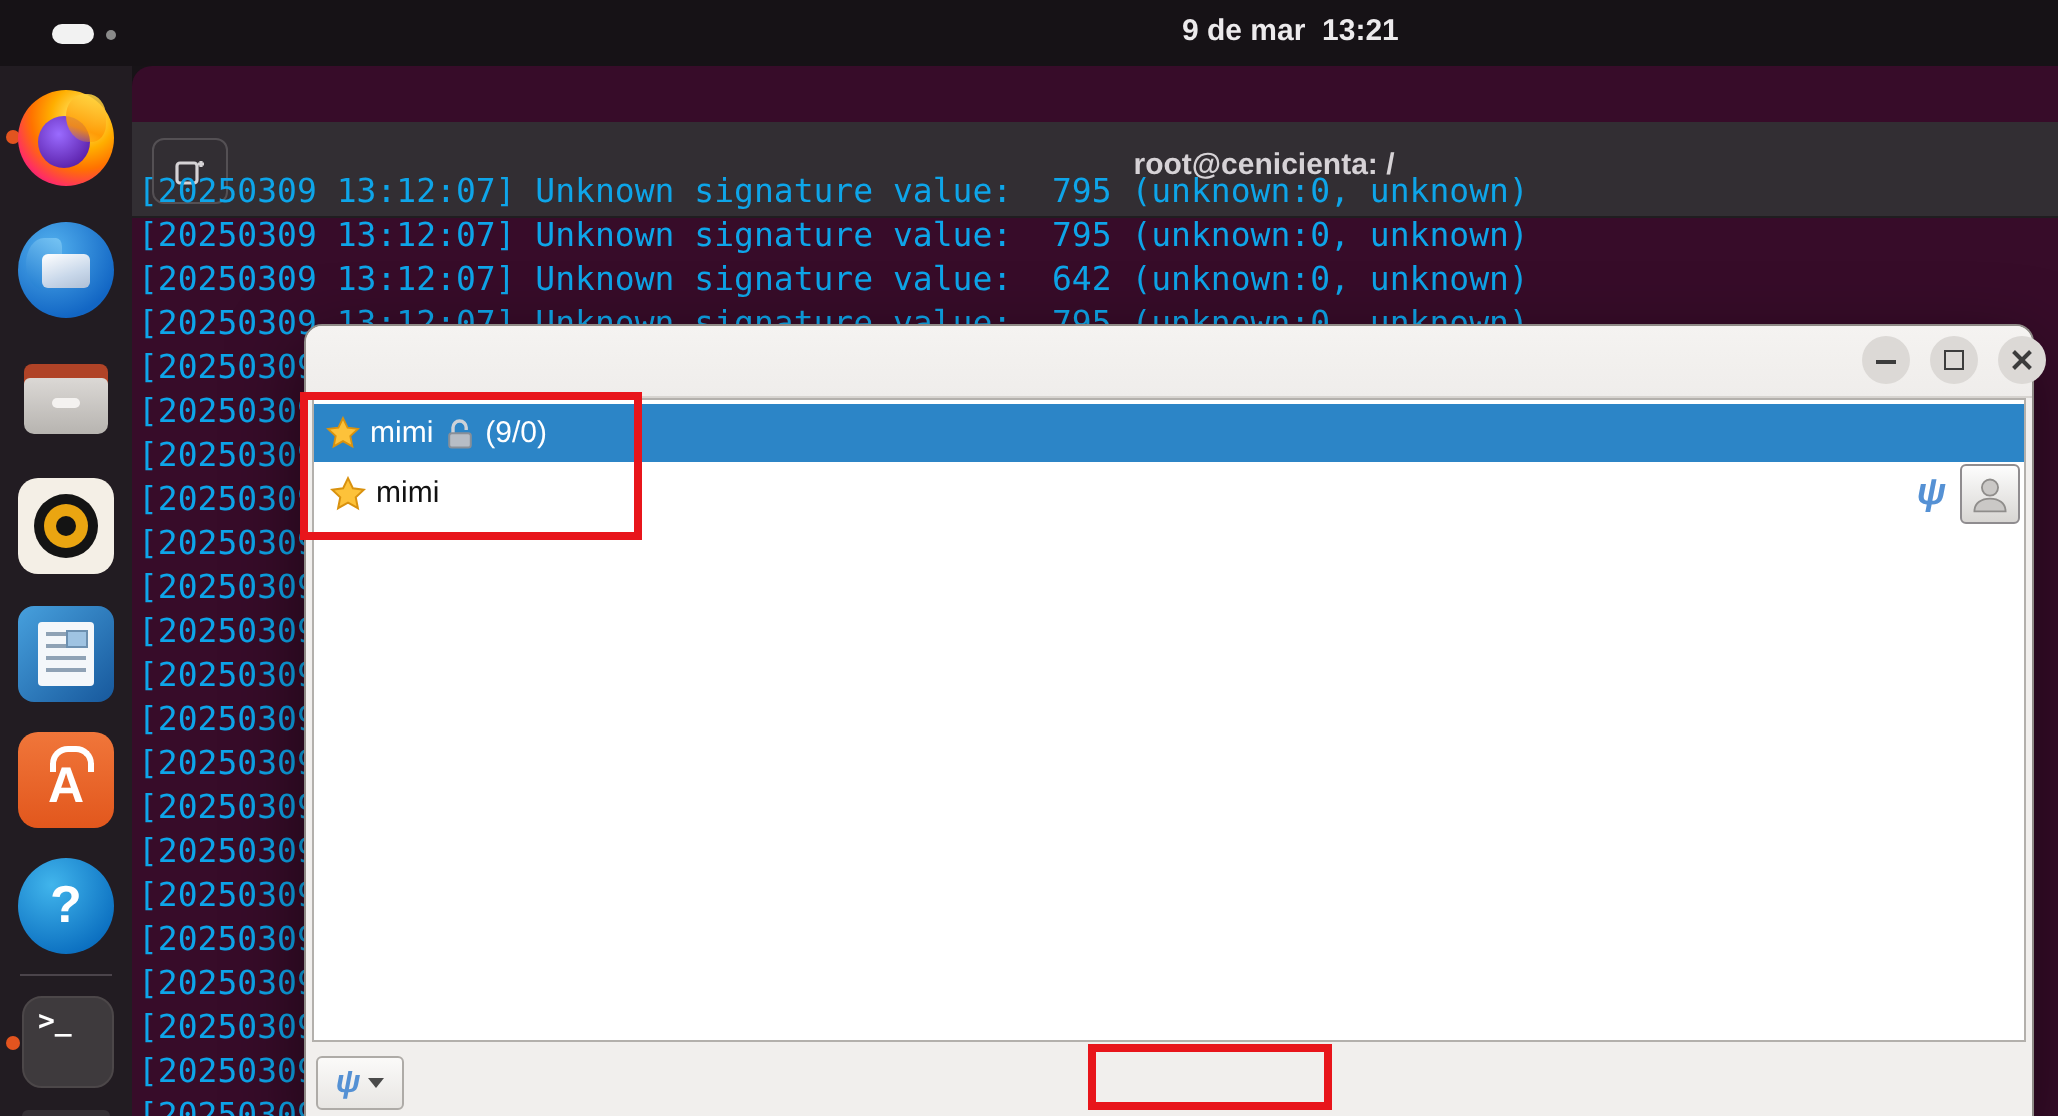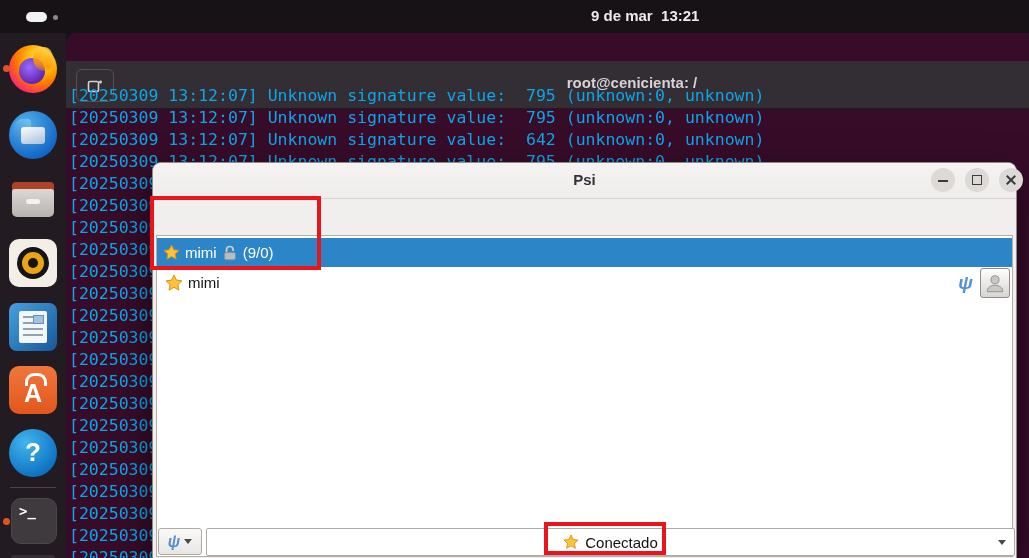--- a/index.html
+++ b/index.html
@@ -84,21 +84,21 @@
       border-radius:8px 8px 0 0;background:linear-gradient(#f5f3f1,#efedeb);}
   .p-title{position:absolute;left:0;top:8px;width:100%;text-align:center;font-size:15px;font-weight:700;color:#34303a;}
   .p-btn{position:absolute;top:5px;width:24px;height:24px;border-radius:50%;background:#dcd9d6;}
   .p-btn-min{left:778px;} .p-btn-max{left:812px;} .p-btn-close{left:846px;}
   .g-min{position:absolute;left:7px;top:12px;width:10px;height:2px;background:#3c3c3c;}
   .g-max{position:absolute;left:7px;top:7px;width:8px;height:8px;border:1.6px solid #3c3c3c;}
   .g-x1,.g-x2{position:absolute;left:6px;top:11px;width:12px;height:2px;background:#3c3c3c;}
   .g-x1{transform:rotate(45deg);} .g-x2{transform:rotate(-45deg);}
 
   .p-roster{position:absolute;left:3px;top:36px;width:857px;height:322px;background:#ffffff;
-      border:1px solid #b3b0ac;box-sizing:border-box;padding-top:2px;margin-top:36px;}
+      border:1px solid #b3b0ac;box-sizing:border-box;padding-top:2px;}
   .p-row{display:flex;align-items:center;height:29px;padding-left:6px;font-size:15px;color:#121212;position:relative;}
   .p-row-selected{background:#2c85c7;color:#ffffff;}
   .p-row .lbl{margin-left:5px;}
   .p-row .cnt{margin-left:6px;}
   .p-row-contact{height:31px;padding-left:8px;}
   .row-icons{position:absolute;right:2px;top:0;height:100%;display:flex;align-items:center;gap:7px;}
   .psi-logo{color:#5591d4;font-weight:700;font-style:italic;font-size:19px;line-height:1;}
   .avatar-btn{width:30px;height:30px;border:1px solid #8f8c8f;border-radius:3px;
       background:linear-gradient(#fdfdfd,#d8d6d3);display:flex;align-items:center;justify-content:center;box-sizing:border-box;}
 
@@ -222,21 +222,20 @@
         <div class="tline">[20250309 13:12:07] Unknown signature value:  795 (unknown:0, unknown)</div>
         <div class="tline">[20250309 13:12:07] Unknown signature value:  795 (unknown:0, unknown)</div>
         <div class="tline">[20250309 13:12:07] Unknown signature value:  795 (unknown:0, unknown)</div>
         <div class="tline">[20250309 13:12:07] Unknown signature value:  795 (unknown:0, unknown)</div>
       </div>
   </div>
 </div>
 
 <div class="psi">
   <div class="p-titlebar">
-    <div class="p-title">Psi</div>
     <div class="p-btn p-btn-min">
         <span class="g-min"></span>
       </div>
     <div class="p-btn p-btn-max">
         <span class="g-max"></span>
       </div>
     <div class="p-btn p-btn-close">
         <span class="g-x1"></span>
         <span class="g-x2"></span>
       </div>
@@ -269,26 +268,17 @@
         </span>
       </span>
     </div>
   </div>
 
   <div class="p-toolbar">
     <div class="p-accbtn">
       <span class="psi-logo">ψ</span>
       <span class="caret"></span>
     </div>
-    <div class="p-status">
-      <span class="status-inner">
-        <svg class="star" width="16" height="16" viewBox="0 0 20 20">
-          <path d="M10 1.2 l2.7 5.6 6.1.8 -4.5 4.2 1.2 6.1 L10 14.8 4.5 17.9 l1.2-6.1 -4.5-4.2 6.1-.8 z" fill="#fdc23a" stroke="#d9920f" stroke-width="1.1"></path>
-        </svg>
-        <span>Conectado</span>
-      </span>
-      <span class="caret"></span>
-    </div>
   </div>
 </div>
 
 <div class="anno anno1"></div>
 <div class="anno anno2"></div>
 
 </body></html>

